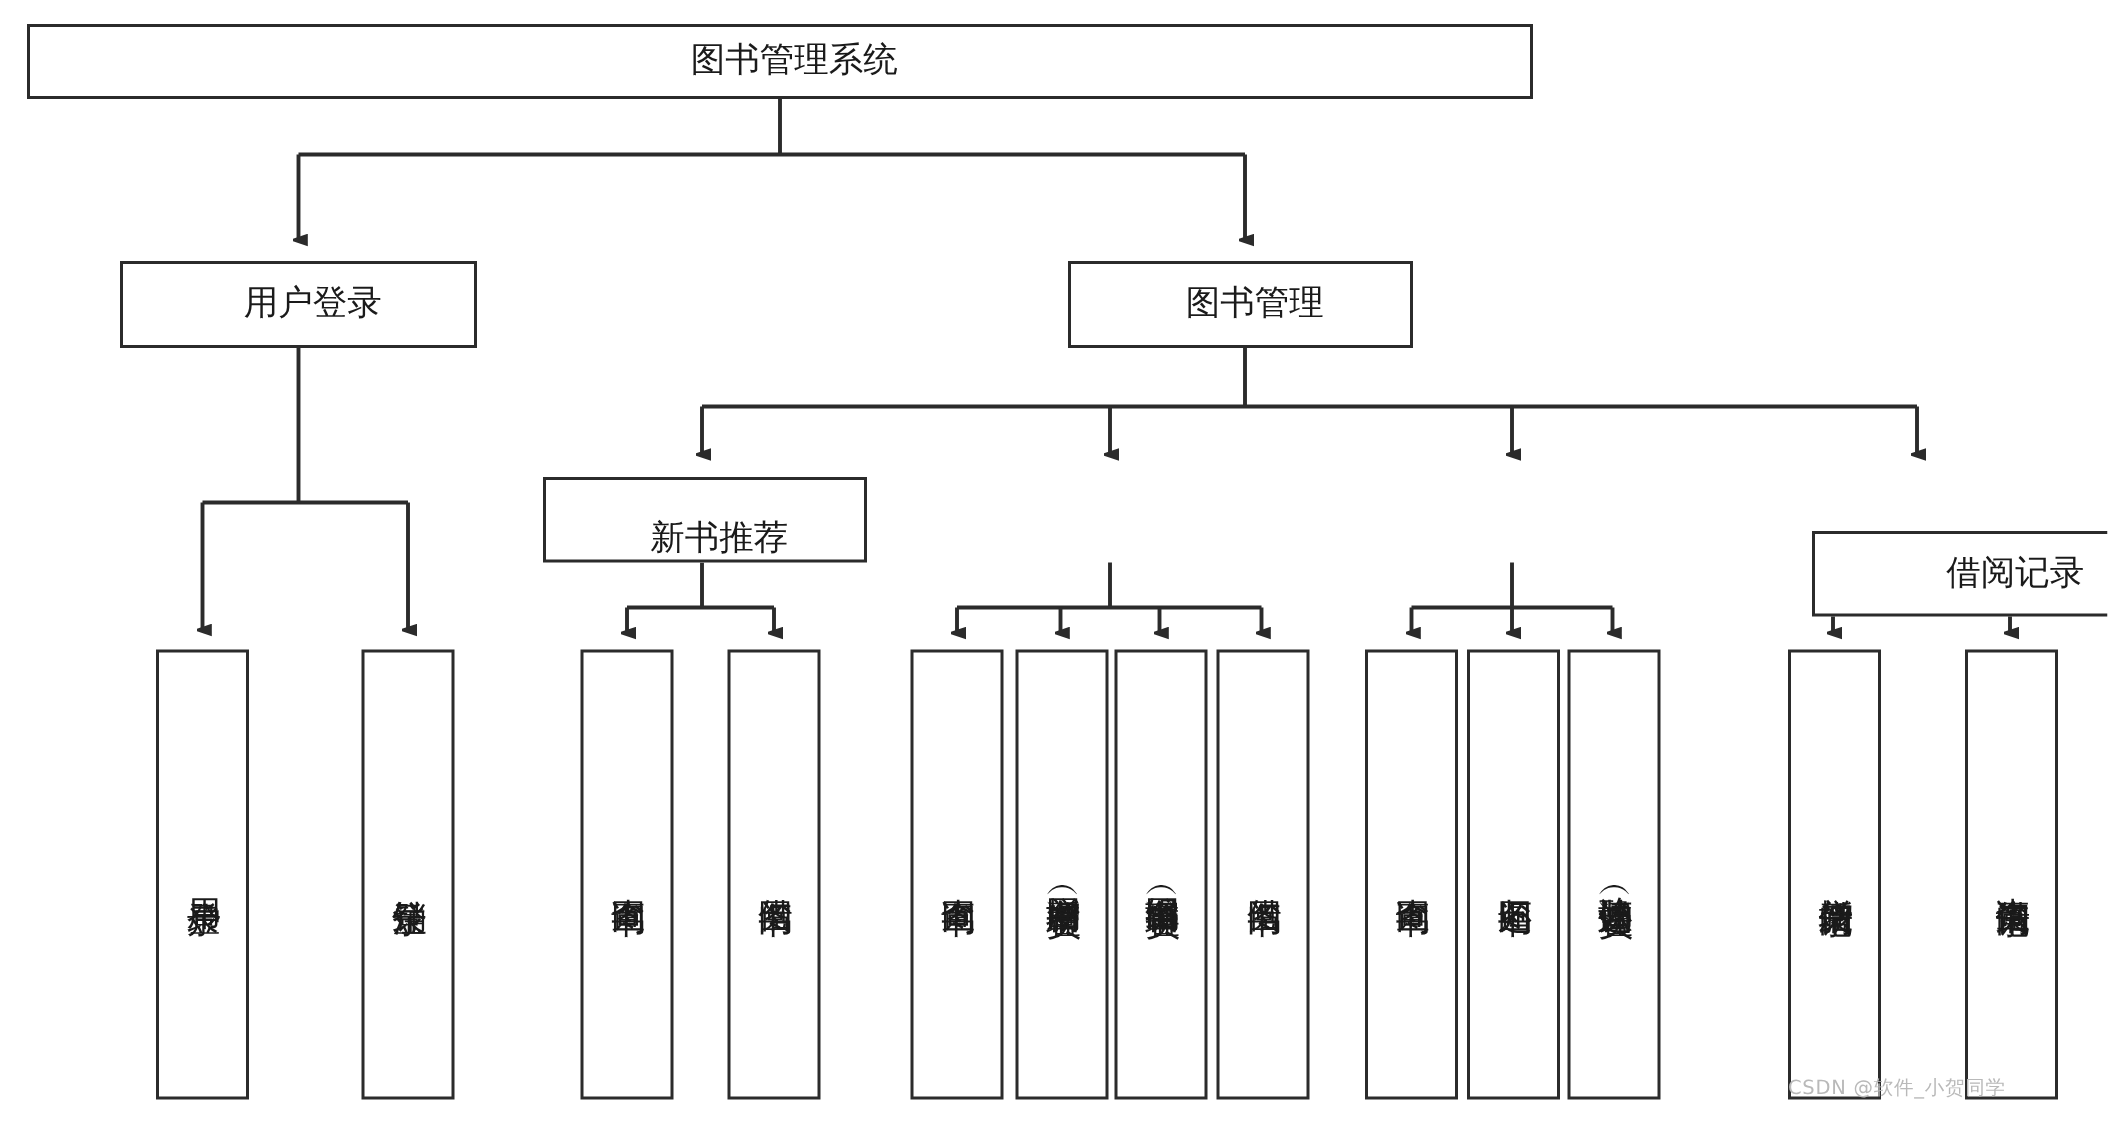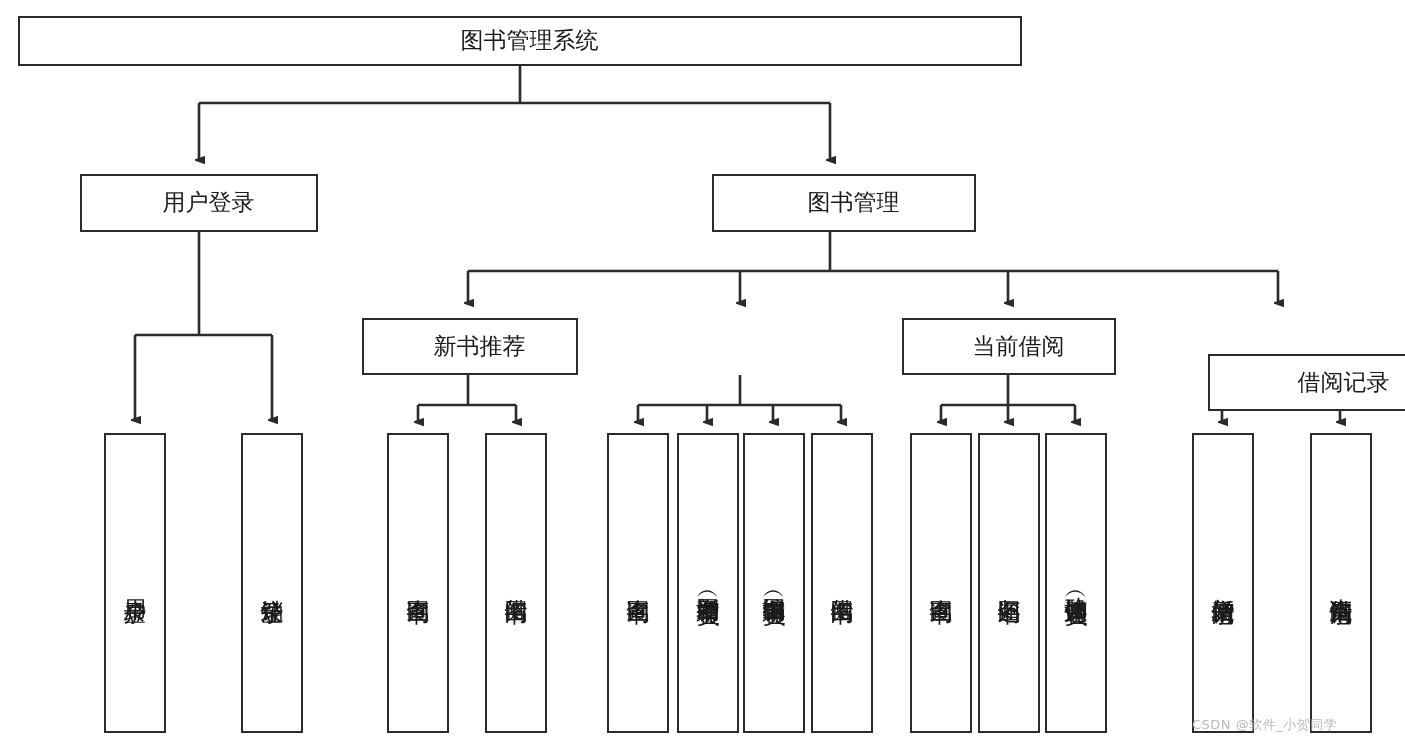--- a/index.html
+++ b/index.html
@@ -124,29 +124,26 @@
     </g>
   </svg>
 
   <div class="node h" style="left:18px; top:16px; width:1004px; height:50px;">
     <span class="lbl">图书管理系统</span>
   </div>
 
   <div class="node h" style="left:80px; top:174px; width:238px; height:58px;">
     <span class="lbl">用户登录</span>
   </div>
-  <div class="node h" style="left:712px; top:174px; width:264px; height:58px;">
+  <div class="node h" style="left:712px; top:174px; width:230px; height:58px;">
     <span class="lbl">图书管理</span>
   </div>
 
-  <div class="node h" style="left:362px; top:318px; width:216px; height:57px;">
+  <div class="node h" style="left:362px; top:318px; width:216px; height:57px;align-items:flex-end;">
     <span class="lbl">新书推荐</span>
-  </div>
-  <div class="node h" style="left:902px; top:318px; width:214px; height:57px;">
-    <span class="lbl">当前借阅</span>
   </div>
   <div class="node h" style="left:1208px; top:318px; width:252px; height:57px;margin-top:36px;">
     <span class="lbl">借阅记录</span>
   </div>
 
   <div class="node v" style="left:104px; top:433px; width:62px; height:300px;">
     <span class="lbl">用户登录</span>
   </div>
   <div class="node v" style="left:241px; top:433px; width:62px; height:300px;">
     <span class="lbl">注销登录</span>

